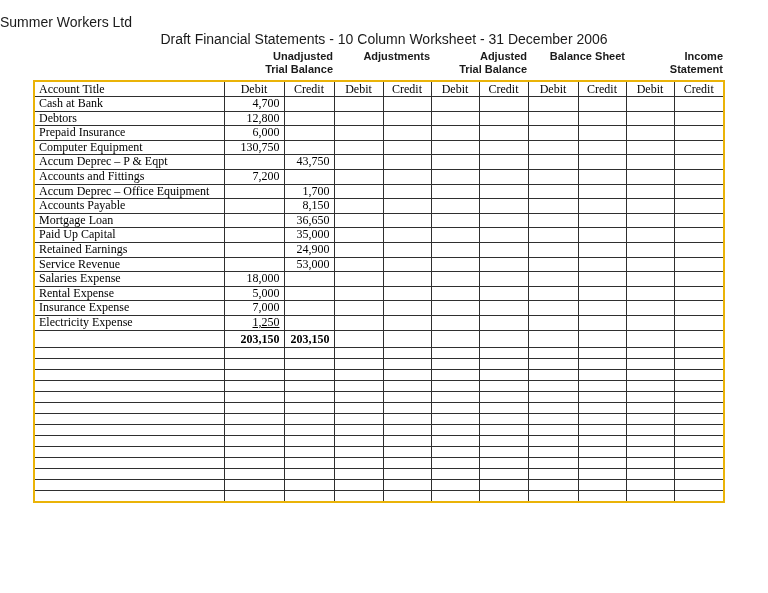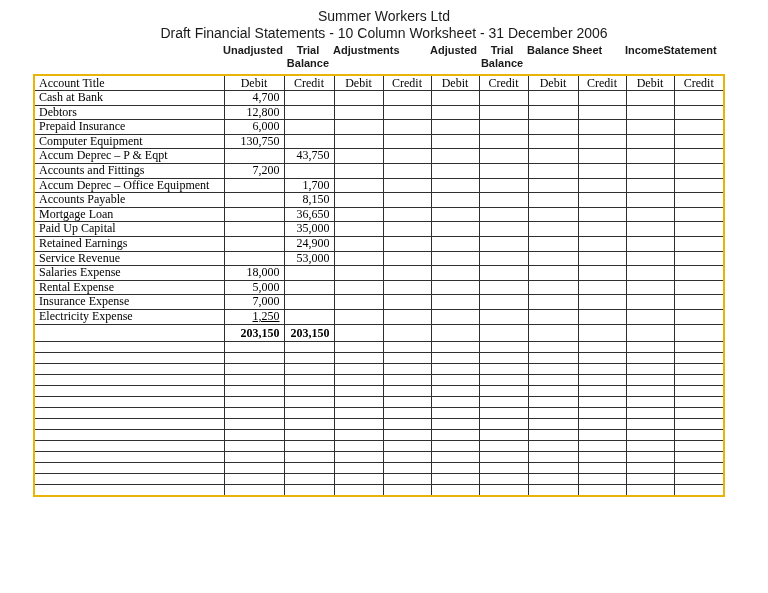--- a/index.html
+++ b/index.html
@@ -7,22 +7,22 @@
     position: relative;
     width: 768px;
     height: 593px;
     background: #ffffff;
     color: #111111;
     font-family: "Liberation Sans", sans-serif;
     overflow: hidden;
     box-sizing: border-box;
   }
   .title {
-    padding-top: 8px;
-    text-align: center;
+    padding-top: 14px;
+    text-align: left;
     font-size: 14px;
     line-height: 17px;
     color: #1a1a1a;
   }
   .subtitle {
     text-align: center;
     font-size: 14px;
     line-height: 17px;
     color: #1a1a1a;
   }
@@ -31,21 +31,21 @@
     display: flex;
     margin-top: 2px;
     height: 30px;
     font-weight: bold;
     font-size: 11px;
     line-height: 13px;
     text-align: center;
     color: #1a1a1a;
   }
   .gh-spacer { width: 190px; flex: none; }
-  .gh-cell { flex: none; display: flex; flex-direction: row; justify-content: flex-start; }
+  .gh-cell { flex: none; display: flex; flex-direction: column; justify-content: flex-start; align-items: flex-end; }
   table.ws {
     border-collapse: collapse;
     table-layout: fixed;
     width: 690px;
     font-family: "Liberation Serif", serif;
     font-size: 12px;
     color: #000000;
     border: 2px solid #eab308;
   }
   .ws th, .ws td {

